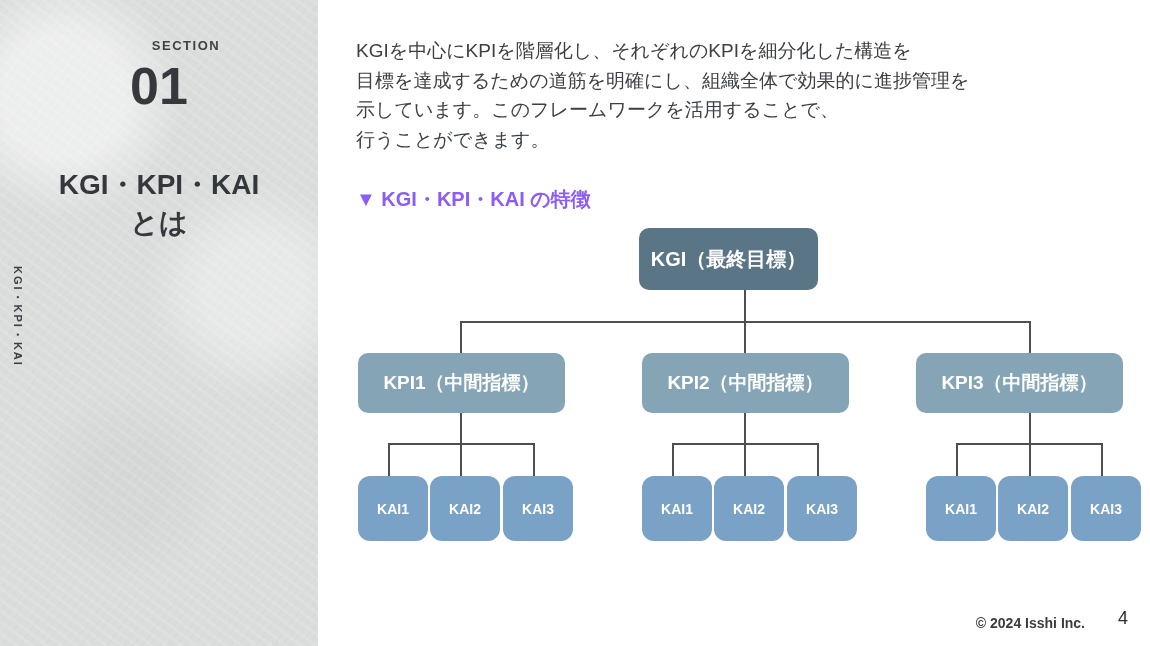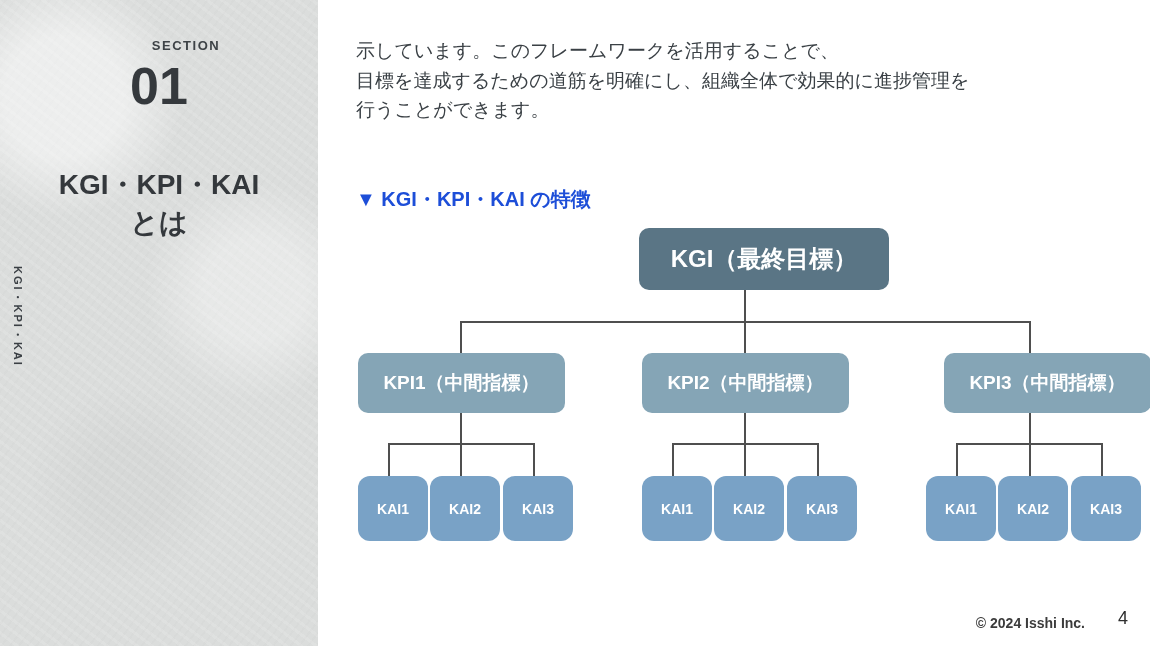--- a/index.html
+++ b/index.html
@@ -51,46 +51,46 @@
 
   
   .description{
     position:absolute;left:356px;top:36px;width:760px;
     font-size:19px;line-height:29.5px;font-weight:500;
     color:#3a4045;
   }
   .diagram-heading{
     position:absolute;left:356px;top:186px;width:500px;
     font-size:20px;font-weight:bold;
-    color:#1d4ed8;
+    color:#8b5cf6;
   }
 
   
   .node{
     position:absolute;
     display:flex;align-items:center;justify-content:center;
     color:#ffffff;font-weight:bold;
     box-sizing:border-box;
   }
   .node-root{
-    left:639px;top:228px;width:250px;height:62px;
+    left:639px;top:228px;width:179px;height:62px;
     background:#5a7585;border-radius:10px;
-    font-size:24px;
+    font-size:20px;
   }
   .node-kpi{
     top:353px;width:207px;height:60px;
     background:#85a5b6;border-radius:10px;
     font-size:19px;
   }
   .node-kai{
     top:476px;width:70px;height:65px;
     background:#79a2c6;border-radius:12px;
     font-size:14px;
   }
-  .kpi-1{left:358px;} .kpi-2{left:642px;} .kpi-3{left:944px;}
+  .kpi-1{left:358px;} .kpi-2{left:642px;} .kpi-3{left:916px;}
   .g1 .kai-1{left:358px;} .g1 .kai-2{left:430px;} .g1 .kai-3{left:503px;}
   .g2 .kai-1{left:642px;} .g2 .kai-2{left:714px;} .g2 .kai-3{left:787px;}
   .g3 .kai-1{left:926px;} .g3 .kai-2{left:998px;} .g3 .kai-3{left:1071px;}
 
   
   .vline{position:absolute;width:2px;background:#4f4f4f;}
   .hline{position:absolute;height:2px;background:#4f4f4f;}
 
   
   .copyright{
@@ -115,22 +115,23 @@
     <div class="section-number">01</div>
     <div class="sidebar-title">
       <div>KGI・KPI・KAI</div>
       <div>とは</div>
     </div>
     <div class="vertical-label">KGI・KPI・KAI</div>
   </div>
 
   
   <div class="description">
+    <div>KGIを中心にKPIを階層化し、それぞれのKPIを細分化した構造を</div>
+    <div>目標を達成するための道筋を明確にし、組織全体で効果的に進捗管理を</div>
     <div>示しています。このフレームワークを活用することで、</div>
-    <div>目標を達成するための道筋を明確にし、組織全体で効果的に進捗管理を</div>
     <div>行うことができます。</div>
   </div>
 
   
   <div class="diagram-heading">▼ KGI・KPI・KAI の特徴</div>
 
   
   <div class="node node-root">KGI（最終目標）</div>
 
   

